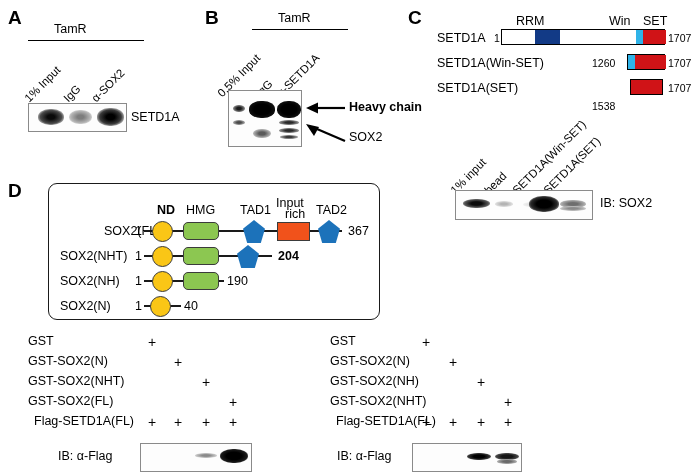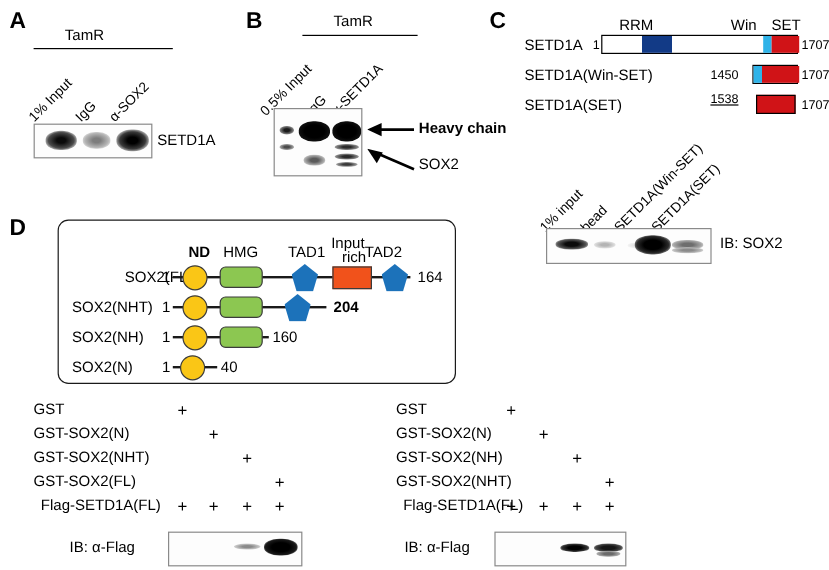--- a/index.html
+++ b/index.html
@@ -92,29 +92,29 @@
 <div class="abs lbl" style="left:437px;top:32px;">SETD1A</div>
 <div class="abs lbl10" style="left:494px;top:33px;">1</div>
 <div class="cbar" style="left:501px;top:29px;width:164px;height:16px;">
   <div class="cseg" style="left:33px;top:0;width:25px;height:100%;background:#123A86;"></div>
   <div class="cseg" style="left:134px;top:0;width:7px;height:100%;background:#2FB3E8;"></div>
   <div class="cseg" style="left:141px;top:0;width:23px;height:100%;background:#D01317;"></div>
 </div>
 <div class="abs lbl10" style="left:668px;top:33px;">1707</div>
 
 <div class="abs lbl" style="left:437px;top:57px;">SETD1A(Win-SET)</div>
-<div class="abs lbl10" style="left:592px;top:58px;">1450</div>
+<div class="abs lbl10" style="left:592px;top:58px;">1260</div>
 <div class="cbar" style="left:627px;top:54px;width:38px;height:16px;">
   <div class="cseg" style="left:0;top:0;width:7px;height:100%;background:#2FB3E8;"></div>
   <div class="cseg" style="left:7px;top:0;width:31px;height:100%;background:#D01317;"></div>
 </div>
 <div class="abs lbl10" style="left:668px;top:58px;">1707</div>
 
 <div class="abs lbl" style="left:437px;top:82px;">SETD1A(SET)</div>
-<div class="abs lbl10" style="left:592px;top:78px;text-decoration:underline;">1538</div>
+<div class="abs lbl10" style="left:592px;top:101px;">1538</div>
 <div class="cbar" style="left:630px;top:79px;width:33px;height:16px;background:#D01317;"></div>
 <div class="abs lbl10" style="left:668px;top:83px;">1707</div>
 
 <div class="abs rot lbl11" style="left:457px;top:185px;transform:rotate(-45deg);">1% input</div>
 <div class="abs rot lbl11" style="left:491px;top:185px;transform:rotate(-45deg);">bead</div>
 <div class="abs rot lbl11" style="left:519px;top:185px;transform:rotate(-45deg);">SETD1A(Win-SET)</div>
 <div class="abs rot lbl11" style="left:550px;top:185px;transform:rotate(-45deg);">SETD1A(SET)</div>
 
 <div class="abs blot" style="left:455px;top:190px;width:136px;height:28px;">
   <div class="band" style="left:7px;top:8px;width:27px;height:9px;background:radial-gradient(ellipse at 50% 50%, #0b0b0b 28%, #555 62%, rgba(195,195,195,0) 90%);"></div>
@@ -128,46 +128,46 @@
 
 <div class="abs panel-letter" style="left:8px;top:181px;">D</div>
 
 <div class="abs dbox" style="left:48px;top:183px;width:332px;height:137px;"></div>
 
 <div class="abs lbl" style="left:157px;top:204px;font-weight:bold;">ND</div>
 <div class="abs lbl" style="left:186px;top:204px;">HMG</div>
 <div class="abs lbl" style="left:240px;top:204px;">TAD1</div>
 <div class="abs lbl" style="left:276px;top:197px;">Input</div>
 <div class="abs lbl" style="left:285px;top:208px;">rich</div>
-<div class="abs lbl" style="left:304px;top:204px;">TAD2</div>
+<div class="abs lbl" style="left:316px;top:204px;">TAD2</div>
 
 <div class="abs lbl" style="left:60px;top:225px;margin-left:44px;">SOX2(FL)</div>
 <div class="abs lbl" style="left:135px;top:225px;">1</div>
 <div class="dline abs" style="left:144px;top:230px;width:198px;"></div>
 <div class="nd" style="left:152px;top:221px;width:21px;height:21px;"></div>
 <div class="hmg" style="left:183px;top:222px;width:36px;height:18px;"></div>
 <div class="tad abs" style="left:243px;top:220px;width:22px;height:23px;"></div>
 <div class="ser" style="left:277px;top:222px;width:33px;height:19px;"></div>
 <div class="tad abs" style="left:318px;top:220px;width:22px;height:23px;"></div>
-<div class="abs lbl" style="left:348px;top:225px;">164</div>
+<div class="abs lbl" style="left:348px;top:225px;">367</div>
 
 <div class="abs lbl" style="left:60px;top:250px;">SOX2(NHT)</div>
 <div class="abs lbl" style="left:135px;top:250px;">1</div>
 <div class="dline abs" style="left:144px;top:255px;width:128px;"></div>
 <div class="nd" style="left:152px;top:246px;width:21px;height:21px;"></div>
 <div class="hmg" style="left:183px;top:247px;width:36px;height:18px;"></div>
 <div class="tad abs" style="left:237px;top:245px;width:22px;height:23px;"></div>
 <div class="abs lbl" style="left:278px;top:250px;font-weight:bold;">204</div>
 
 <div class="abs lbl" style="left:60px;top:275px;">SOX2(NH)</div>
 <div class="abs lbl" style="left:135px;top:275px;">1</div>
 <div class="dline abs" style="left:144px;top:280px;width:80px;"></div>
 <div class="nd" style="left:152px;top:271px;width:21px;height:21px;"></div>
 <div class="hmg" style="left:183px;top:272px;width:36px;height:18px;"></div>
-<div class="abs lbl" style="left:227px;top:275px;">160</div>
+<div class="abs lbl" style="left:227px;top:275px;">190</div>
 
 <div class="abs lbl" style="left:60px;top:300px;">SOX2(N)</div>
 <div class="abs lbl" style="left:135px;top:300px;">1</div>
 <div class="dline abs" style="left:144px;top:305px;width:37px;"></div>
 <div class="nd" style="left:150px;top:296px;width:21px;height:21px;"></div>
 <div class="abs lbl" style="left:184px;top:300px;">40</div>
 
 <div class="abs lbl" style="left:28px;top:335px;">GST</div>
 <div class="abs lbl" style="left:28px;top:355px;">GST-SOX2(N)</div>
 <div class="abs lbl" style="left:28px;top:375px;">GST-SOX2(NHT)</div>

